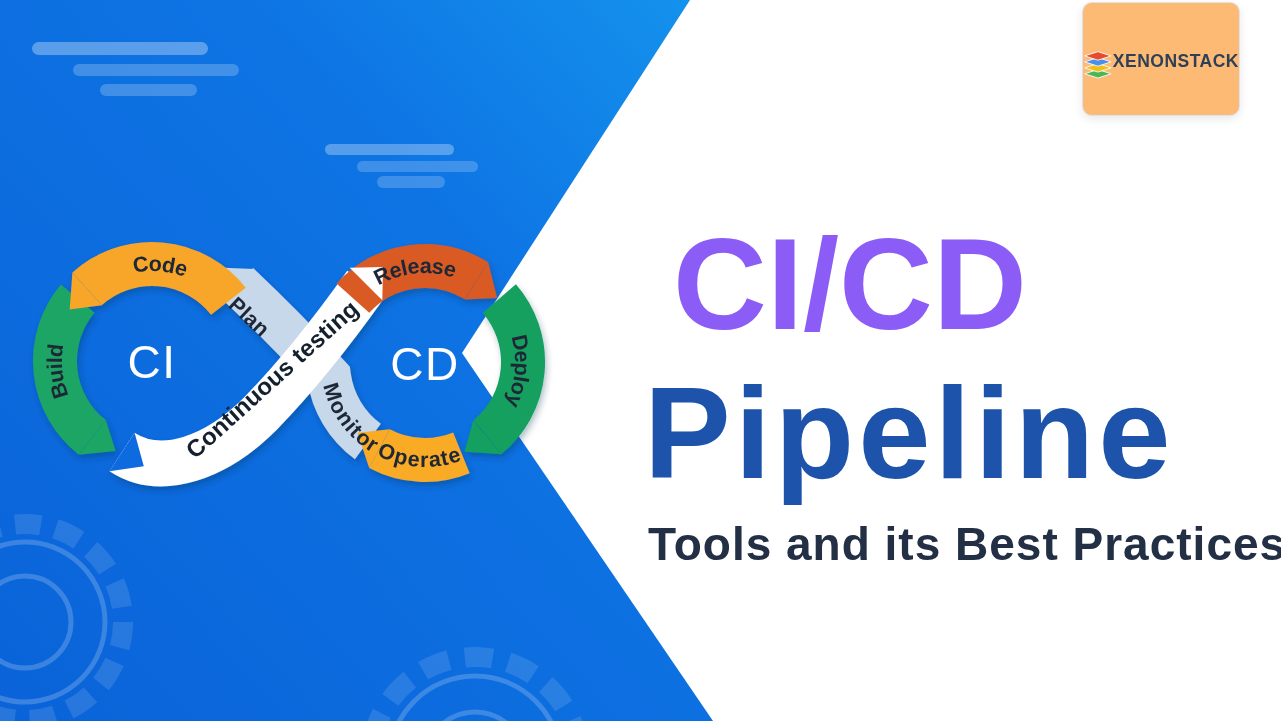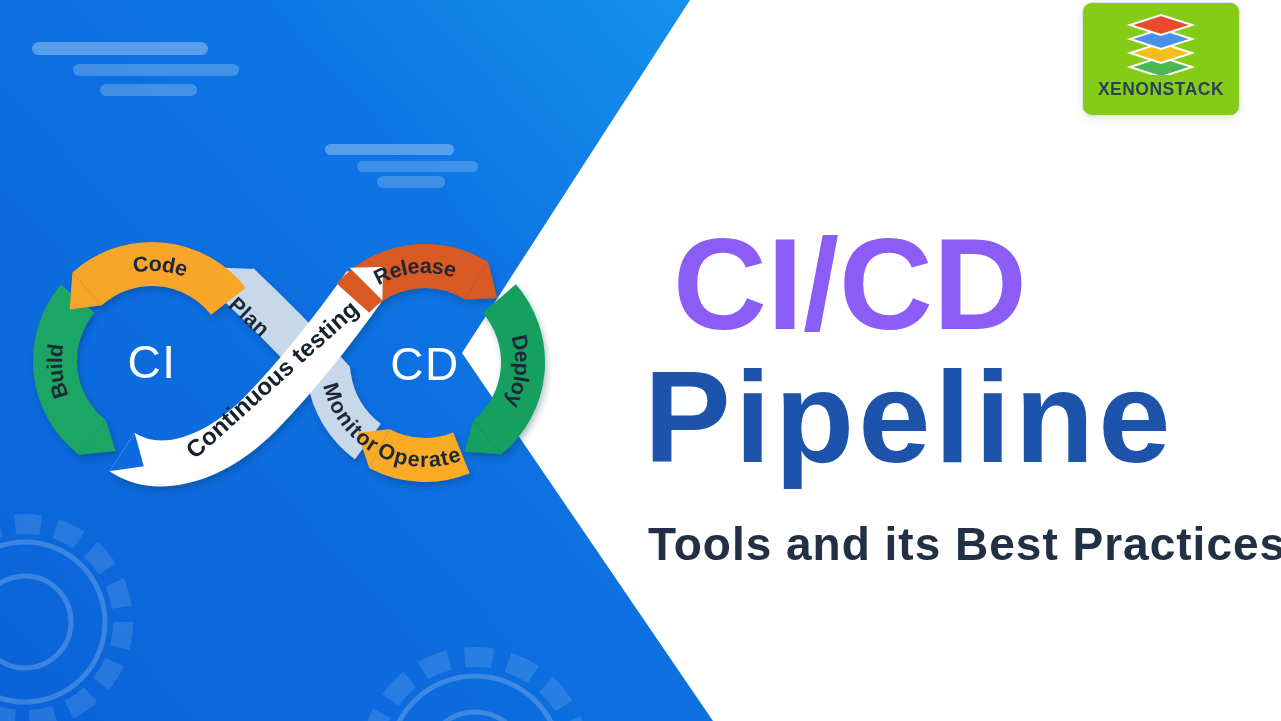--- a/index.html
+++ b/index.html
@@ -22,30 +22,30 @@
   }
   .eyebrow{
     position:absolute;left:648px;top:141px;
     font-size:47px;font-weight:700;color:#222f44;letter-spacing:-.5px;white-space:nowrap;
   }
   .big-title{
     position:absolute;left:644px;
     font-size:130px;font-weight:700;line-height:1;letter-spacing:0;white-space:nowrap;
   }
   .big1{top:219px;}
-  .big2{top:352px;letter-spacing:4px;}
+  .big2{top:368px;letter-spacing:4px;}
   .subtitle{
     position:absolute;left:648px;top:517px;
     font-size:46px;font-weight:700;color:#222f44;letter-spacing:1px;white-space:nowrap;
   }
   .brand-card{
     position:absolute;left:1082px;top:2px;width:156px;height:112px;
-    background:#84cc16;border:1px solid #dfe3e8;border-radius:10px;
+    background:#fdba74;border:1px solid #dfe3e8;border-radius:10px;
     box-shadow:0 3px 8px rgba(20,40,80,.10);
-    display:flex;flex-direction:column;align-items:center;
+    display:flex;flex-direction:row;align-items:center;
   }
   .brand-card svg{position:static;margin-top:10px;}
   .wordmark{
     margin-top:4px;font-size:17.5px;font-weight:700;color:#2e4058;letter-spacing:.5px;
   }
 </style>
 </head>
 <body>
 
 <div class="canvas">

